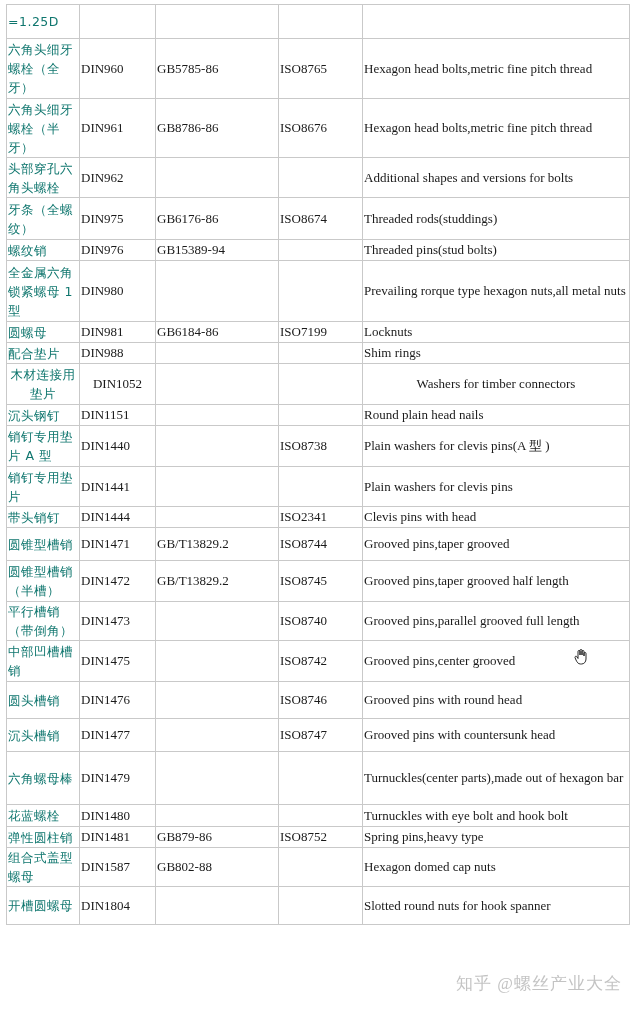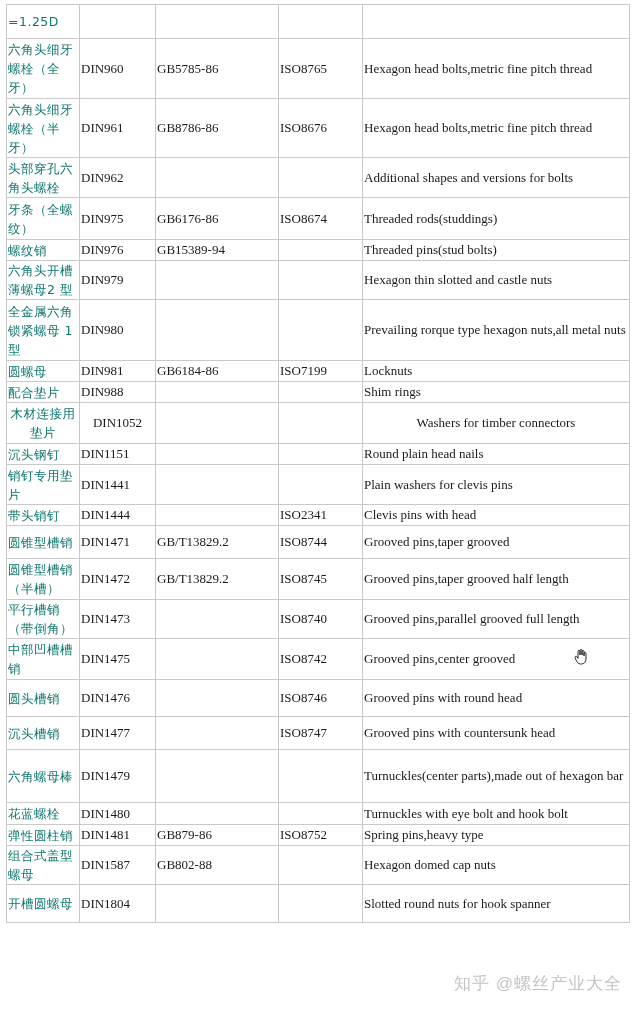--- a/index.html
+++ b/index.html
@@ -2,21 +2,21 @@
 <html><head>
 <meta charset="utf-8">
 <style>
   html, body { margin: 0; padding: 0; background: #ffffff; }
   body { width: 636px; height: 1012px; overflow: hidden; position: relative;
          font-family: "Liberation Serif", "DejaVu Serif", serif; color: #1a1a1a; }
   table { position: absolute; left: 6px; top: 4px; border-collapse: collapse; table-layout: fixed; width: 623px; }
   td { border: 1px solid #c9c9c9; font-size: 13px; line-height: 20px; padding: 0 1px; vertical-align: middle; white-space: nowrap; overflow: visible; }
   td.cn { white-space: normal; font-family: "DejaVu Sans", sans-serif; font-size: 12.5px; color: #0f766e; line-height: 19px; letter-spacing: 0.5px; word-break: break-all; }
   col.c1 { width: 73px; } col.c2 { width: 76px; } col.c3 { width: 123px; } col.c4 { width: 84px; } col.c5 { width: 267px; }
-  .watermark { position: absolute; right: 14px; top: 972px; font-family: Liberation Sans, sans-serif; font-size: 17px; color: rgba(170,170,170,0.7); pointer-events: none; letter-spacing: 1px; }
+  .watermark { position: absolute; right: 14px; top: 972px; font-family: Liberation Serif, serif; font-size: 17px; color: rgba(170,170,170,0.7); pointer-events: none; letter-spacing: 1px; }
   .cursor-icon { position: absolute; left: 574px; top: 649px; width: 14px; height: 16px; }
 </style>
 </head>
 <body>
 
 <table>
   <colgroup>
       <col class="c1">
       <col class="c2">
       <col class="c3">
@@ -59,27 +59,20 @@
         <td>ISO8674</td>
         <td>Threaded rods(studdings)</td>
       </tr>
       <tr style="height: 21px;">
         <td class="cn">螺纹销</td>
         <td>DIN976</td>
         <td>GB15389-94</td>
         <td></td>
         <td>Threaded pins(stud bolts)</td>
       </tr>
-      <tr style="height: 39px;">
-        <td class="cn">六角头开槽薄螺母2 型</td>
-        <td>DIN979</td>
-        <td></td>
-        <td></td>
-        <td>Hexagon thin slotted and castle nuts</td>
-      </tr>
       <tr style="height: 61px;">
         <td class="cn">全金属六角锁紧螺母 1 型</td>
         <td>DIN980</td>
         <td></td>
         <td></td>
         <td>Prevailing rorque type hexagon nuts,all metal nuts</td>
       </tr>
       <tr style="height: 21px;">
         <td class="cn">圆螺母</td>
         <td>DIN981</td>
@@ -100,20 +93,27 @@
         <td></td>
         <td></td>
         <td>Washers for timber connectors</td>
       </tr>
       <tr style="height: 19px;">
         <td class="cn">沉头钢钉</td>
         <td>DIN1151</td>
         <td></td>
         <td></td>
         <td>Round plain head nails</td>
+      </tr>
+      <tr style="height: 41px;">
+        <td class="cn">销钉专用垫片 A 型</td>
+        <td>DIN1440</td>
+        <td></td>
+        <td>ISO8738</td>
+        <td>Plain washers for clevis pins(A 型 )</td>
       </tr>
       <tr style="height: 40px;">
         <td class="cn">销钉专用垫片</td>
         <td>DIN1441</td>
         <td></td>
         <td></td>
         <td>Plain washers for clevis pins</td>
       </tr>
       <tr style="height: 21px;">
         <td class="cn">带头销钉</td>

